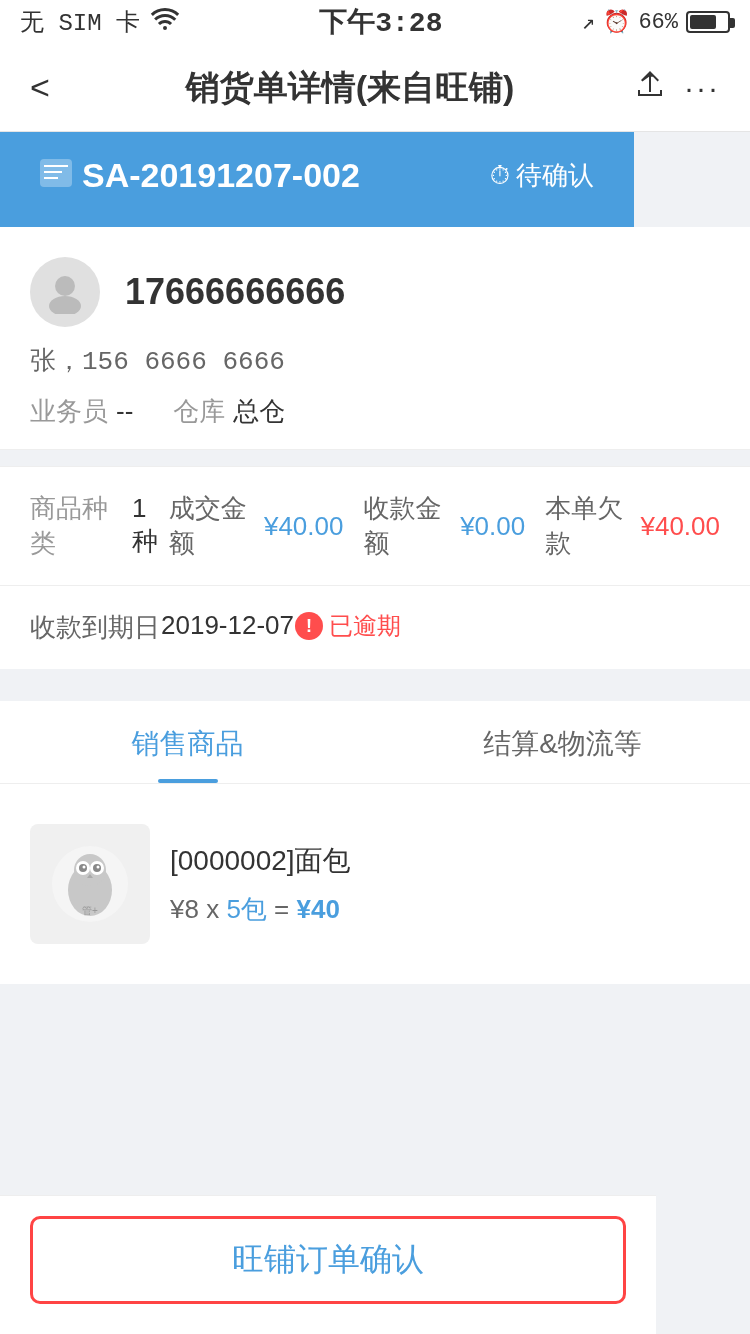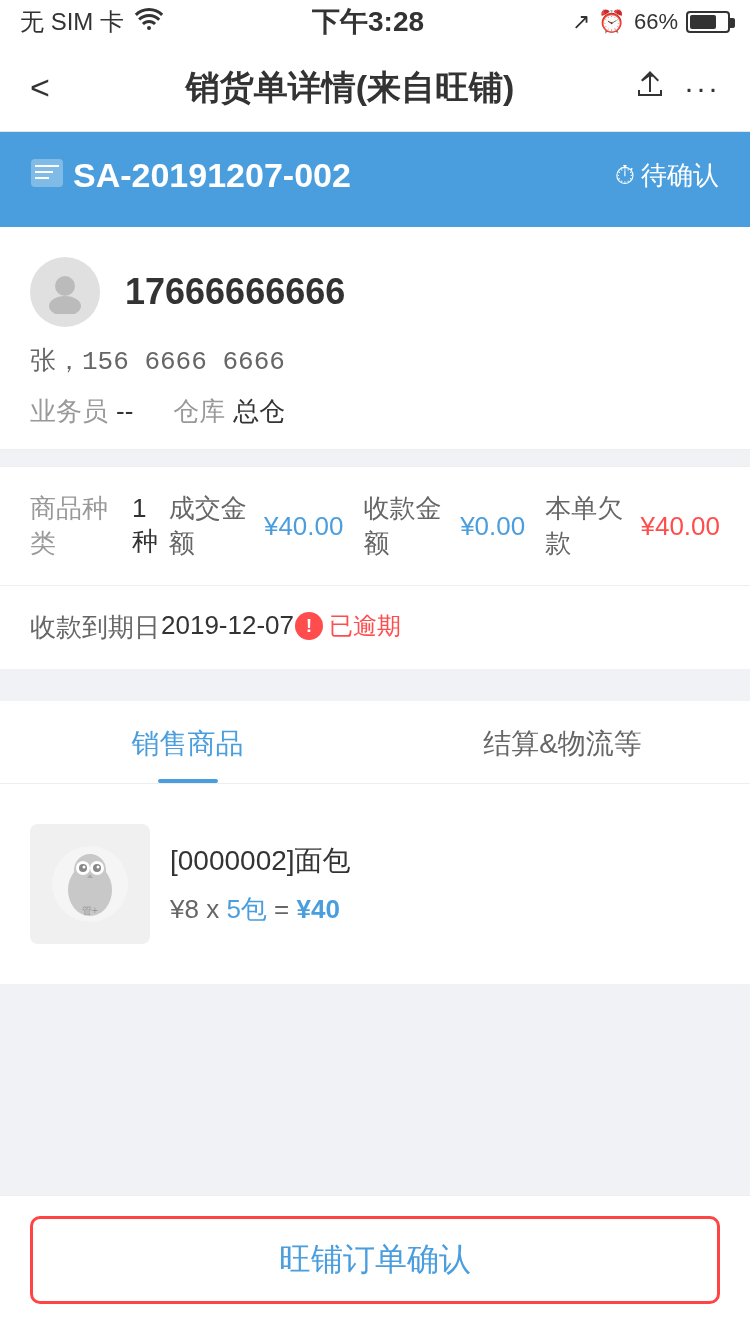--- a/index.html
+++ b/index.html
@@ -18,20 +18,21 @@
     .status-bar {
       width: 750px;
       height: 44px;
       background: #fff;
       display: flex;
       align-items: center;
       justify-content: space-between;
       padding: 12px 20px;
       font-size: 24px;
       font-weight: 500;
+      font-family: Liberation Mono, monospace;
     }
     .status-left {
       display: flex;
       align-items: center;
       gap: 10px;
     }
     .status-center {
       font-size: 28px;
       font-weight: 600;
     }
@@ -97,23 +98,23 @@
     .nav-right {
       display: flex;
       align-items: center;
       gap: 20px;
       width: 100px;
       justify-content: flex-end;
     }
 
     
     .order-header {
-      width: 750px;
+      width: 634px;
       background: #4a9ede;
-      padding: 24px 31px 20px;
+      padding: 24px 40px 20px;
     }
     .order-id-row {
       display: flex;
       align-items: center;
       justify-content: space-between;
       margin-bottom: 12px;
     }
     .order-id {
       font-size: 34px;
       font-weight: 700;
@@ -360,21 +361,21 @@
     .empty-area {
       height: 200px;
       background: #f0f2f5;
     }
 
     
     .bottom-area {
       position: fixed;
       bottom: 0;
       left: 0;
-      width: 750px;
+      width: 656px;
       background: #fff;
       padding: 20px 30px 30px;
       border-top: 1px solid #eee;
     }
     .confirm-btn {
       width: 100%;
       height: 88px;
       background: #fff;
       border: 3px solid #ff4444;
       border-radius: 10px;

